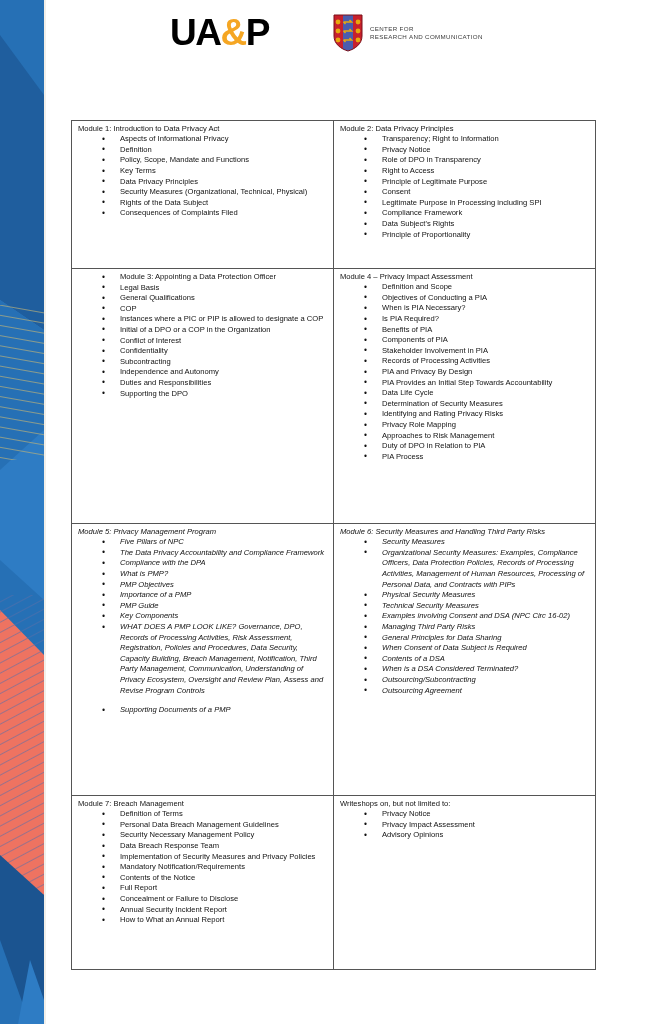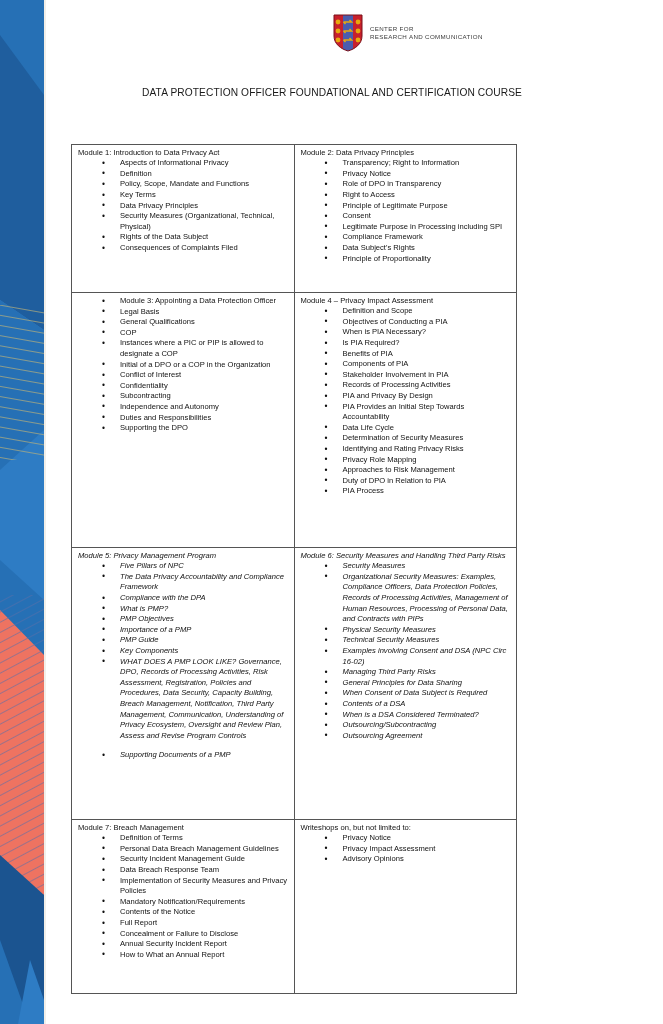--- a/index.html
+++ b/index.html
@@ -81,24 +81,23 @@
     font-size: 10.2px;
     line-height: 13.5px;
     color: #1a1a1a;
     letter-spacing: 0.1px;
   }
 
   
   .outline-table {
     position: absolute;
     left: 71px; top: 120px;
-    width: 446px;
+    width: 525px;
     border-collapse: collapse;
     table-layout: fixed;
-    margin-top: 24px;
   }
   .outline-table td {
     border: 1.3px solid #555555;
     vertical-align: top;
     padding: 3px 4px 5px 4px;
     width: 50%;
   }
   .cell-title {
     font-size: 7.6px;
     line-height: 10.3px;
@@ -168,20 +167,21 @@
         <polygon points="0,855 44,895 44,1024 0,1024" fill="#1B5490"></polygon>
         <polygon points="0,940 30,1024 0,1024" fill="#2670B5"></polygon>
         <polygon points="30,960 44,1000 44,1024 18,1024" fill="#2E7CC4"></polygon>
       </g>
     </svg>
   </div>
   <div class="deco-edge"></div>
 
   <div class="header">
 
+    <div class="uap-logo"><span>UA</span><span class="amp">&amp;</span><span>P</span></div>
 
     <div class="crc-block">
       <svg class="crc-shield" viewBox="0 0 30 38">
         <defs>
           <clipPath id="shieldClip">
             <path d="M1,1 H29 V22 C29,30 22,35 15,37 C8,35 1,30 1,22 Z"></path>
           </clipPath>
         </defs>
         <g clip-path="url(#shieldClip)">
           <rect x="0" y="0" width="10" height="38" fill="#C8202C"></rect>
@@ -200,21 +200,20 @@
         <path d="M1,1 H29 V22 C29,30 22,35 15,37 C8,35 1,30 1,22 Z" fill="none" stroke="#7a1018" stroke-width="1"></path>
       </svg>
       <div class="crc-text">
         <div>CENTER FOR</div>
         <div>RESEARCH AND COMMUNICATION</div>
       </div>
     </div>
   </div>
 
   <div class="doc-title">
-    <div>DATA PROTECTION OFFICER  FOUNDATIONAL AND CERTIFICATION COURSE</div>
   </div>
 
   <table class="outline-table">
     <tbody>
       <tr class="row-h1">
         <td>
           <div class="cell-title">Module 1: Introduction to Data Privacy Act</div>
           <ul class="cell-list">
             <li>Aspects of Informational Privacy</li>
             <li>Definition</li>
@@ -319,21 +318,21 @@
           </ul>
         </td>
       </tr>
 
       <tr class="row-h4">
         <td>
           <div class="cell-title">Module 7: Breach Management</div>
           <ul class="cell-list">
             <li>Definition of Terms</li>
             <li>Personal Data Breach Management Guidelines</li>
-            <li>Security Incident Management Guide</li>
+            <li>Security Necessary Management Policy</li>
             <li>Data Breach Response Team</li>
             <li>Implementation of Security Measures and Privacy Policies</li>
             <li>Mandatory Notification/Requirements</li>
             <li>Contents of the Notice</li>
             <li>Full Report</li>
             <li>Concealment or Failure to Disclose</li>
             <li>Annual Security Incident Report</li>
             <li>How to What an Annual Report</li>
           </ul>
         </td>

